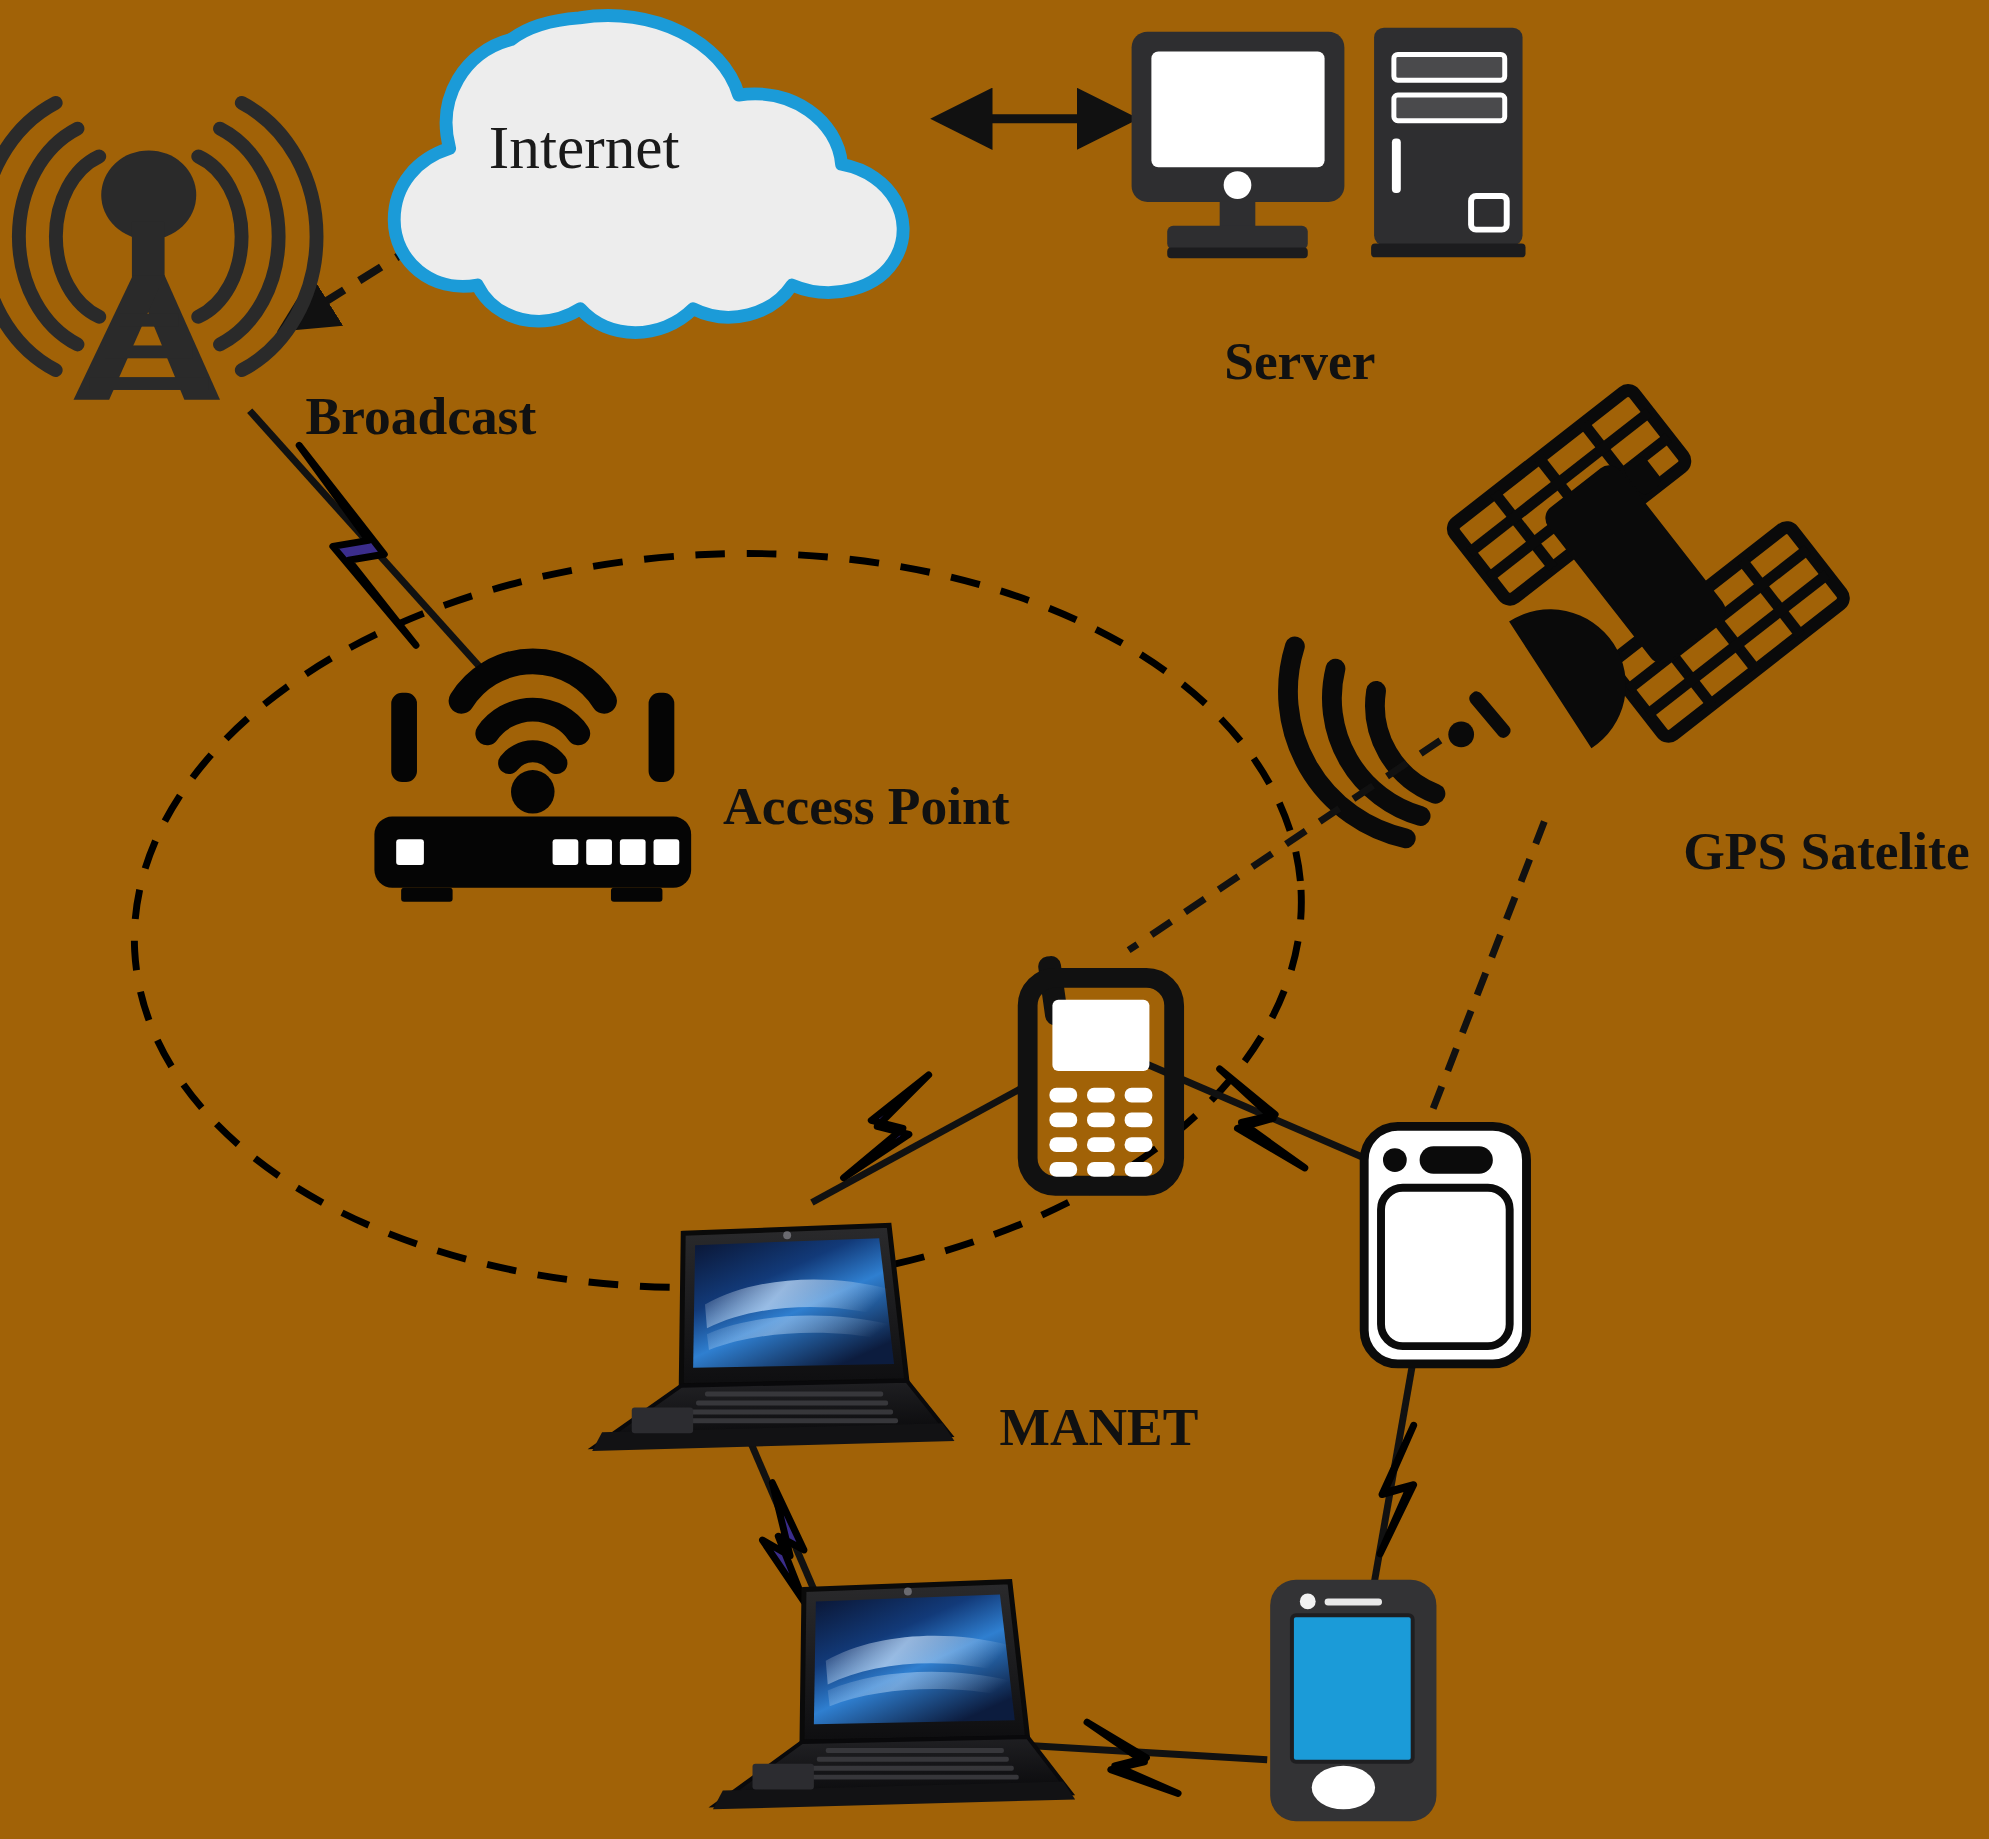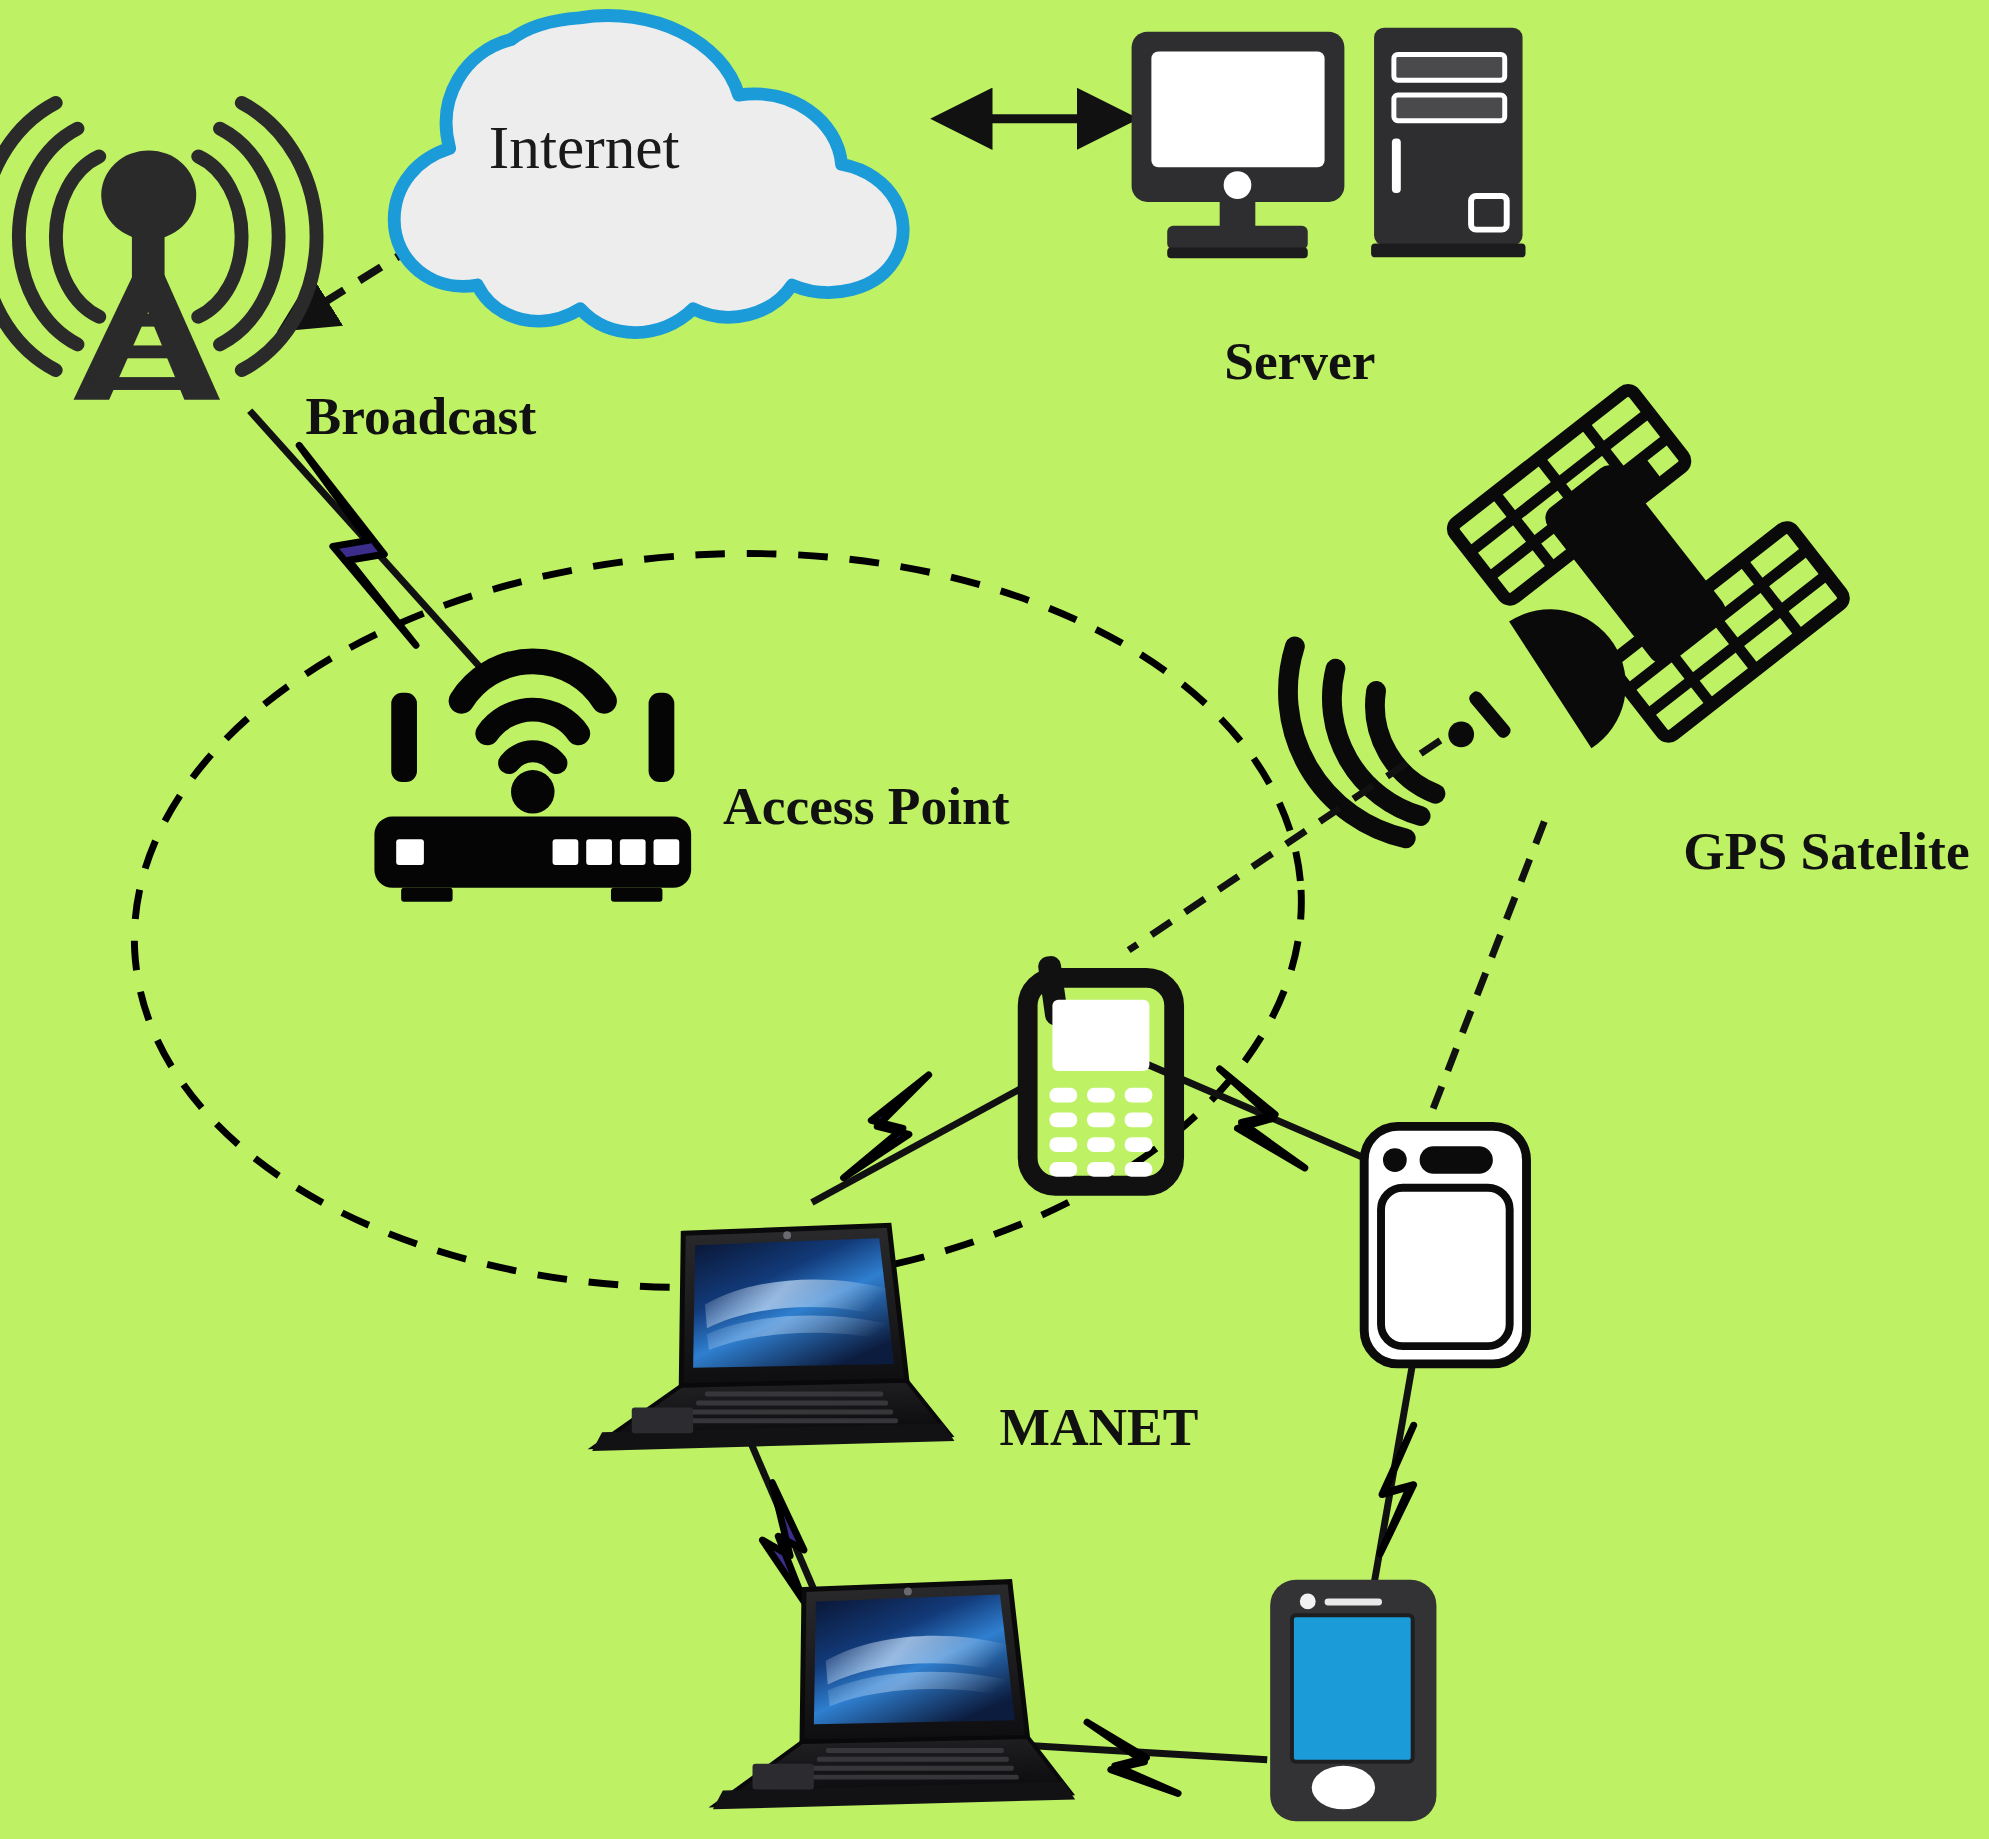--- a/index.html
+++ b/index.html
@@ -8,21 +8,21 @@
     padding: 0;
     background: #ffffff;
   }
   body {
     font-family: "Liberation Serif", "DejaVu Serif", serif;
   }
   #diagram-root {
     position: relative;
     width: 1990px;
     height: 1839px;
-    background: #bef264;
+    background: #a16207;
     overflow: hidden;
   }
   #scene {
     position: absolute;
     left: 0;
     top: 0;
     width: 1990px;
     height: 1839px;
   }
   .dgm-label {

